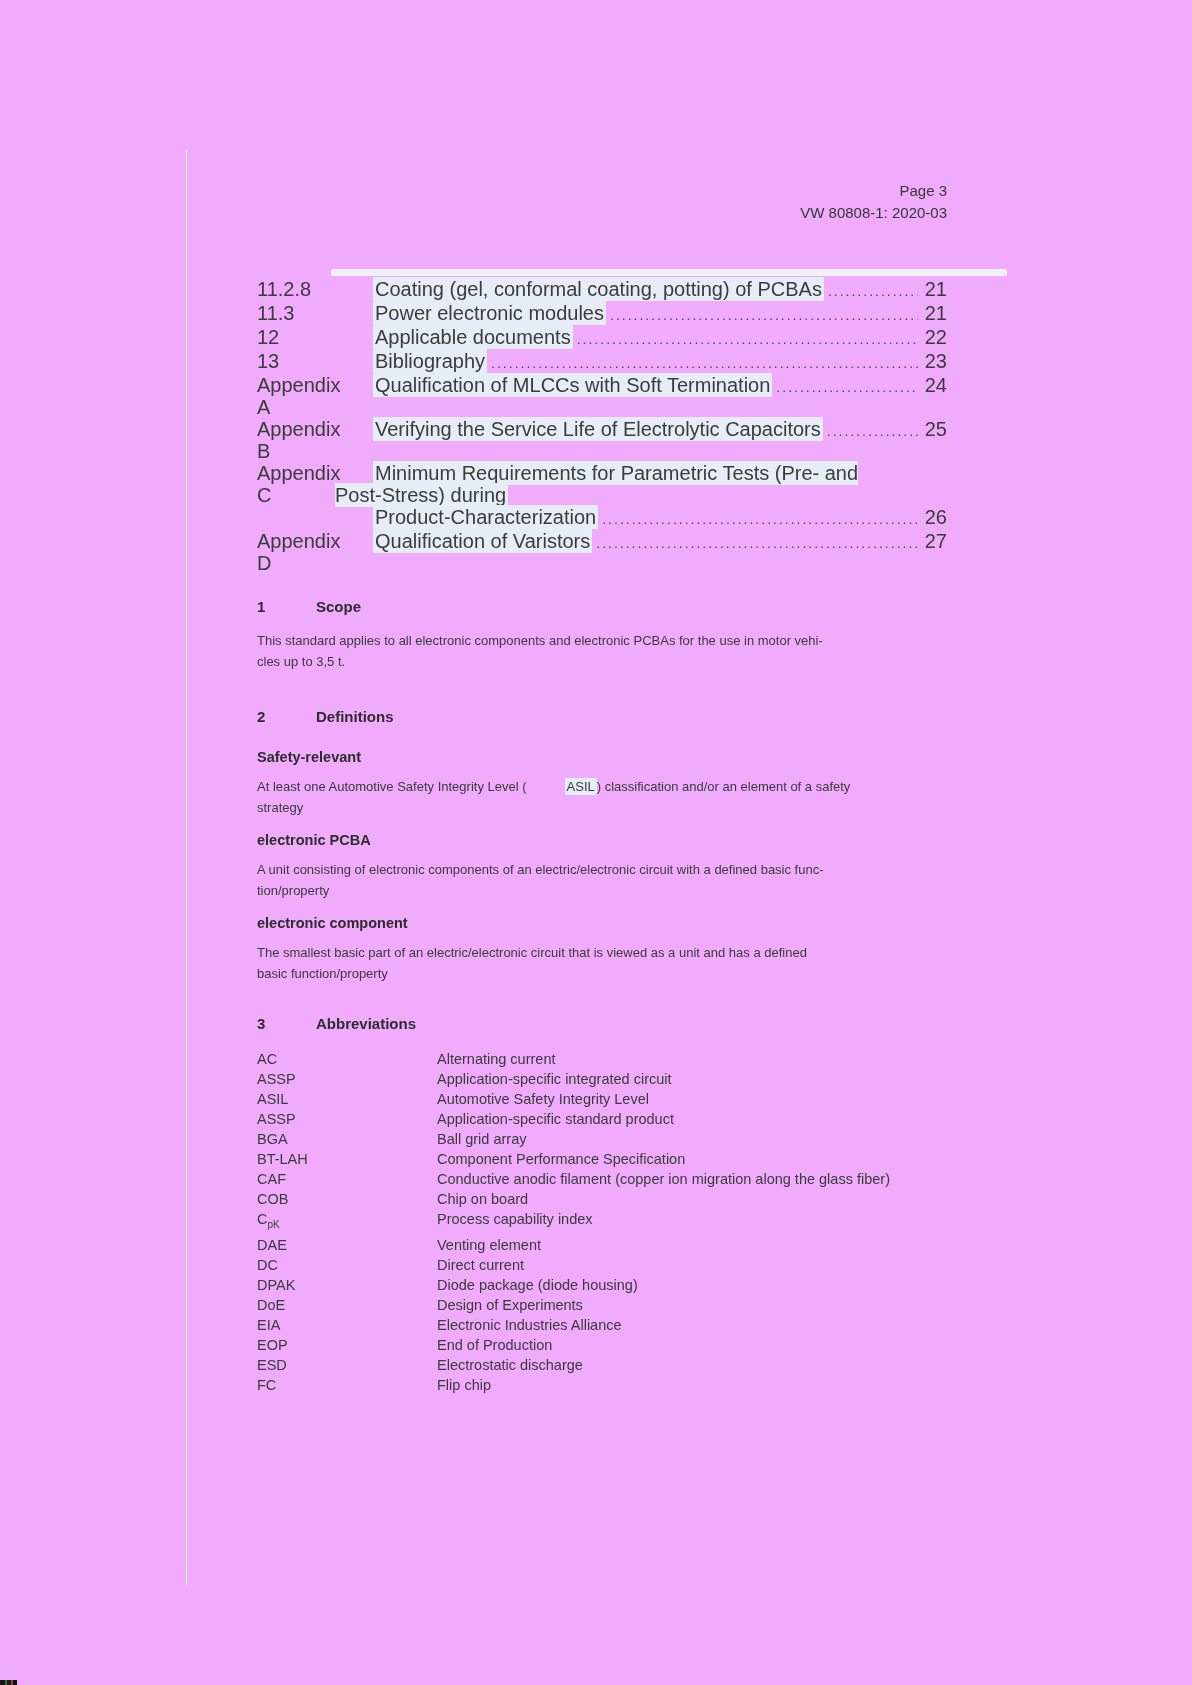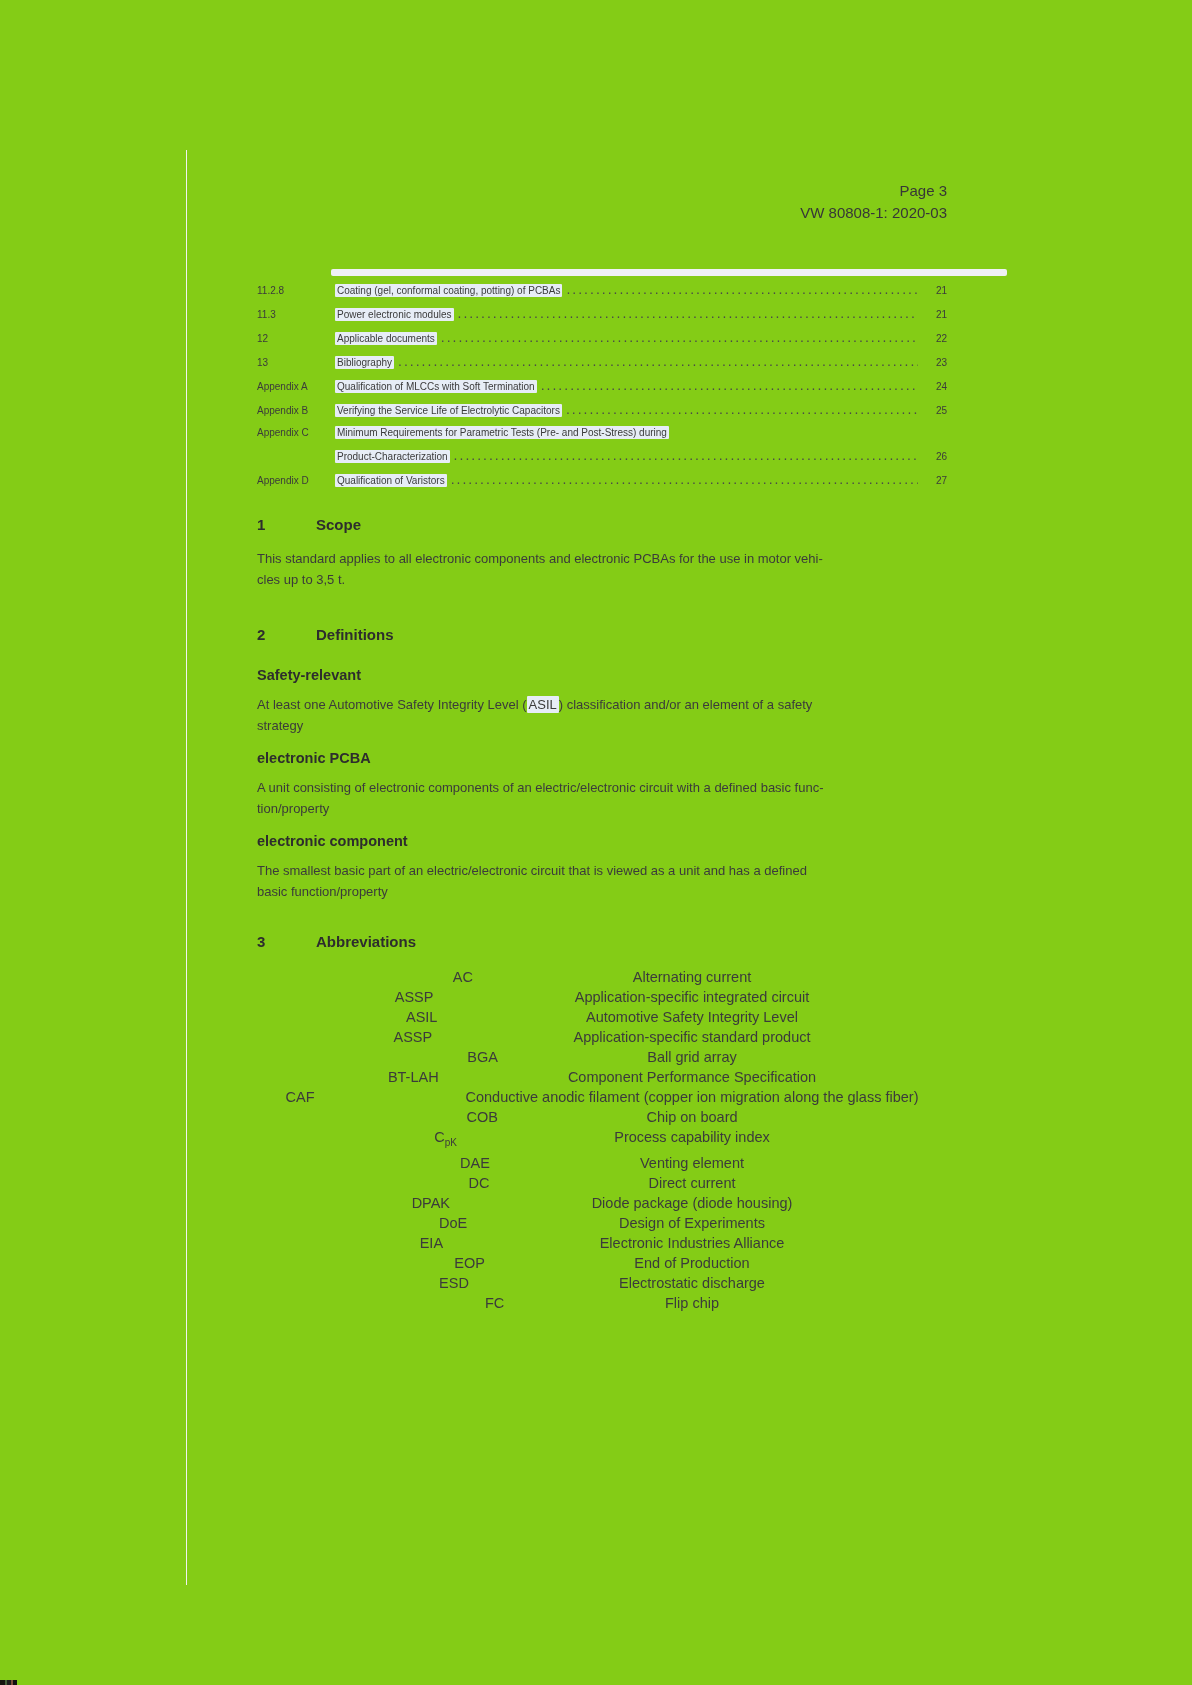--- a/index.html
+++ b/index.html
@@ -1,54 +1,54 @@
 <!DOCTYPE html>
 <html><head>
 <meta charset="utf-8">
 <style>
   html,body { margin:0; padding:0; background:#ffffff; }
   .page {
-    position:relative; width:1192px; height:1685px; background:#84cc16;
+    position:relative; width:1192px; height:1685px; background:#f0abfc;
     font-family:"Liberation Sans", sans-serif; color:#3b3b3b; overflow:hidden;
   }
   .page-edge-line { position:absolute; left:186px; top:150px; width:1px; height:1435px; background:#f1f1f1; }
   .corner-artifact {
     position:absolute; left:0; bottom:0; width:17px; height:5px;
     background:linear-gradient(90deg,#15150f 0 30%,#44603a 30% 42%,#1d1d1d 42% 62%,#7a4f3a 62% 74%,#101010 74% 100%);
   }
   .content { position:absolute; left:257px; top:0; width:690px; }
 
   .doc-header { padding-top:180px; text-align:right; font-size:15px; line-height:22px; color:#373737; }
 
-  .toc { position:relative; margin-top:54px; font-size:10px; }
+  .toc { position:relative; margin-top:54px; font-size:20px; }
   .toc-smudge { position:absolute; left:74px; top:-9px; width:676px; height:7px; background:#eff1f5; border-radius:2px; }
   .toc-row { display:flex; align-items:baseline; line-height:22px; }
   .toc-label { width:78px; flex:none; }
-  .hl { background:#e7edf6; padding:1px 2px; border-radius:1px; }
+  .hl { background:#e7edf6; padding:1px 2px; border-radius:1px;margin-left:38px; }
   .toc-title { flex:none; max-width:560px; }
   .leader { flex:1; overflow:hidden; white-space:nowrap; margin:0 3px 0 4px; color:#4a4a4a; }
   .leader::after {
     content:"....................................................................................................................................................................................................";
     letter-spacing:2px; font-size:14px;
   }
   .toc-page { flex:none; width:26px; text-align:right; }
 
   .sec-heading { display:flex; margin:0; font-weight:bold; font-size:15px; color:#2d2d2d; line-height:18px; }
   .sec-num { width:59px; flex:none; }
   .scope-heading { margin-top:24px; }
   .para { font-size:13px; line-height:21px; }
   .para .line { display:block; white-space:nowrap; }
   .scope-para { margin-top:14px; }
   .defs-heading { margin-top:36px; }
   .term { margin-top:22px; font-weight:bold; font-size:14.5px; color:#2d2d2d; line-height:18px; }
   .term-mid { margin-top:1px; }
   .term + .para { margin-top:10px; }
   .abbr-heading { margin-top:31px; }
   .abbr-list { margin-top:16px; font-size:14.5px; }
-  .abbr-row { display:flex; line-height:20px;justify-content:center; }
+  .abbr-row { display:flex; line-height:20px; }
   .abbr-key { width:180px; flex:none; }
   .abbr-key sub { font-size:10px; }
 </style>
 </head>
 <body>
 
 <div class="page">
   <div class="page-edge-line"></div>
   <div class="corner-artifact"></div>
 

